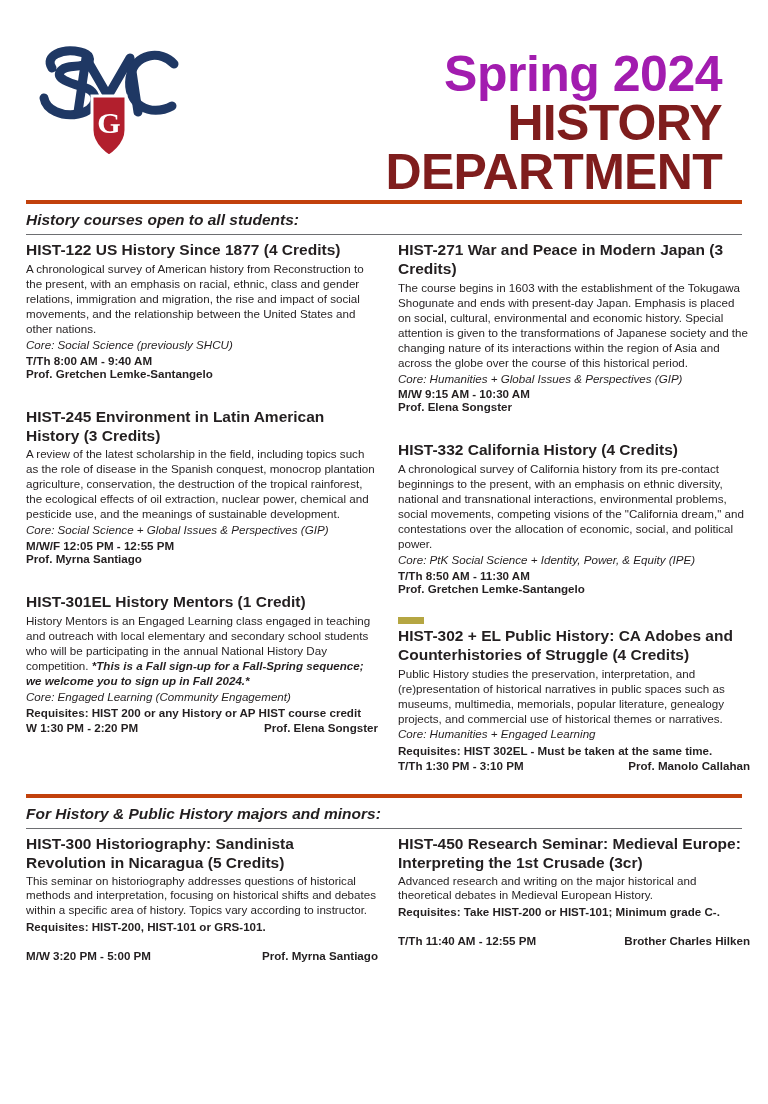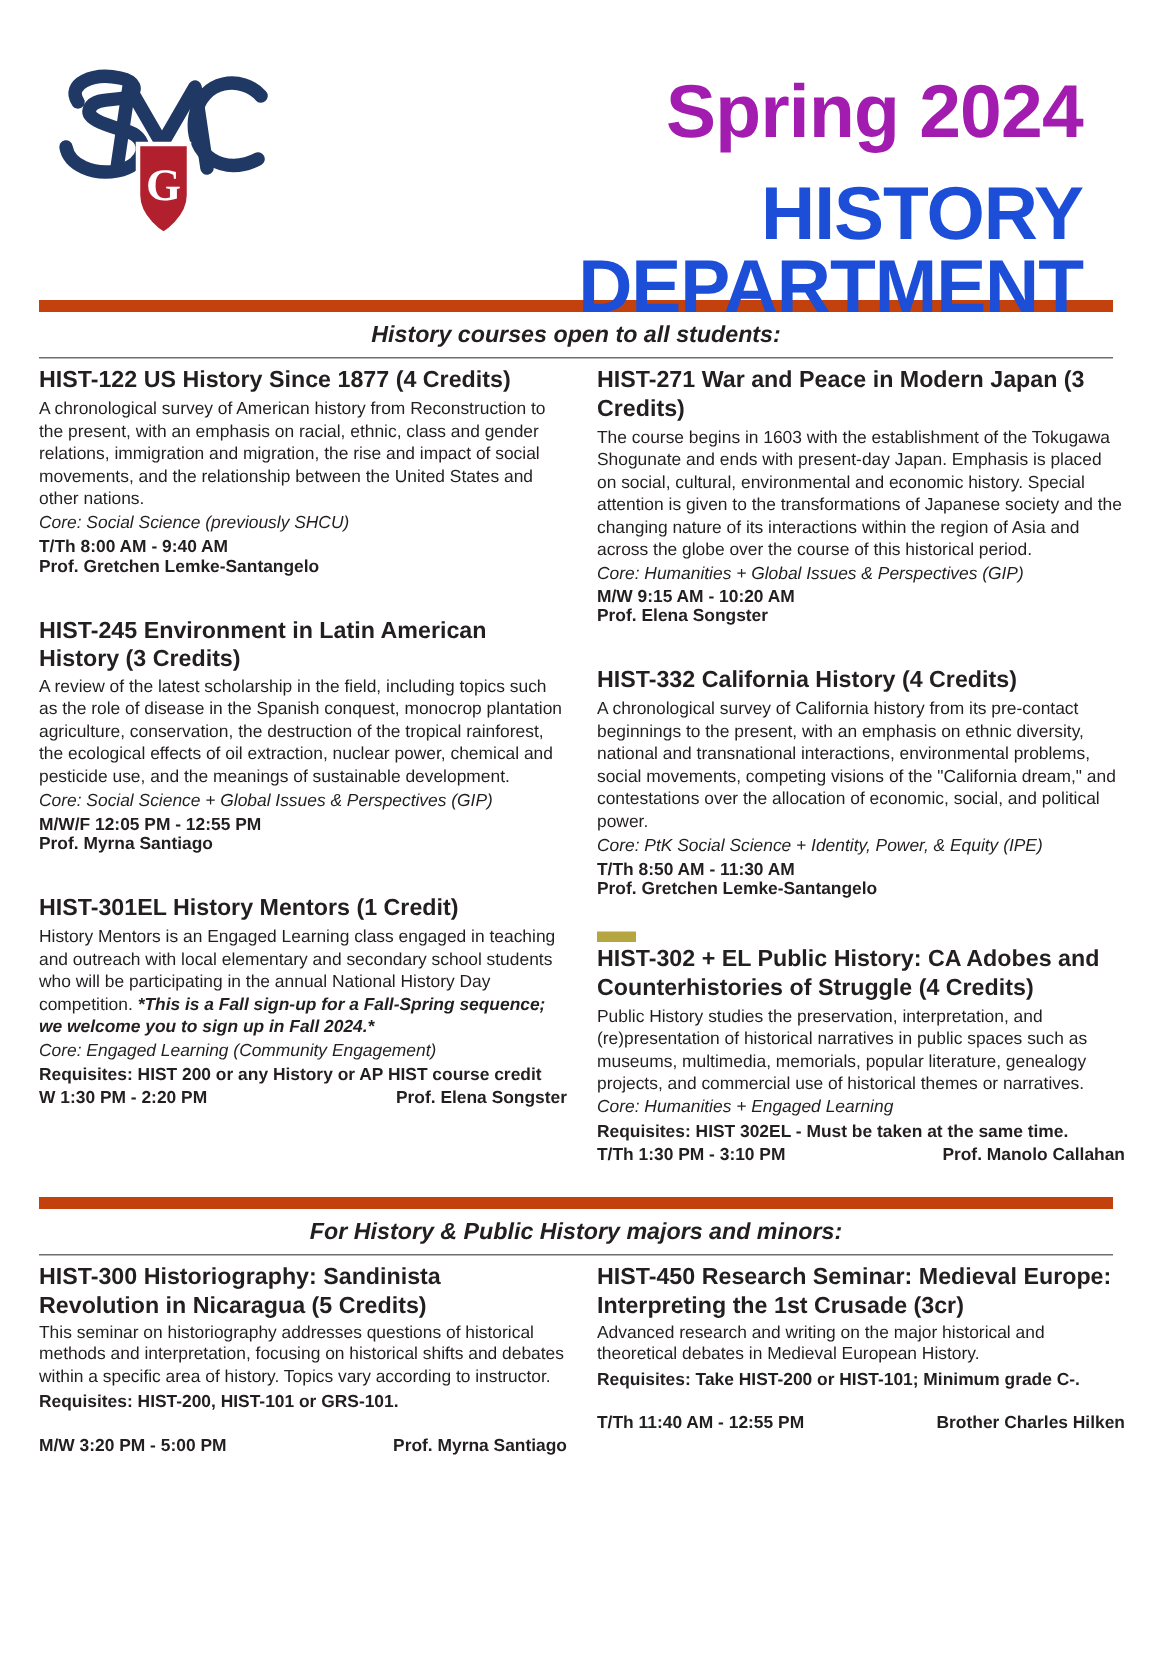--- a/index.html
+++ b/index.html
@@ -41,31 +41,30 @@
   }
   .title-top {
     font-size: 50px;
     font-weight: bold;
     color: #a21caf;
     letter-spacing: -0.5px;
   }
   .title-main {
     font-size: 50px;
     font-weight: bold;
-    color: #1d4ed8;
+    color: #7f1d1d;
     letter-spacing: -0.7px;
-    margin-top: 19px;
+    margin-top: 0;
   }
 
   
   .band {
     margin: 0 26px;
-    border-top: 8px solid #c2410c;
+    border-top: 4px solid #c2410c;
     border-bottom: 1.5px solid #6d6e71;
-    text-align: center;
     padding: 7px 0 5px 0;
   }
   .band-text {
     font-size: 15.5px;
     font-style: italic;
     font-weight: bold;
     color: #231f20;
   }
   .band.second { margin-top: 8px; }
 
@@ -213,21 +212,21 @@
       </div>
 
     </div>
 
     <div class="col">
 
       <div class="course">
         <div class="course-title">HIST-271 War and Peace in Modern Japan (3 Credits)</div>
         <div class="desc">The course begins in 1603 with the establishment of the Tokugawa Shogunate and ends with present-day Japan. Emphasis is placed on social, cultural, environmental and economic history. Special attention is given to the transformations of Japanese society and the changing nature of its interactions within the region of Asia and across the globe over the course of this historical period.</div>
         <div class="core">Core: Humanities + Global Issues &amp; Perspectives (GIP)</div>
-        <div class="time-line">M/W 9:15 AM - 10:20 AM</div>
+        <div class="time-line">M/W 9:15 AM - 10:30 AM</div>
         <div class="prof-line">Prof. Elena Songster</div>
       </div>
 
       <div class="spacer-md"></div>
 
       <div class="course">
         <div class="course-title">HIST-332 California History (4 Credits)</div>
         <div class="desc">A chronological survey of California history from its pre-contact beginnings to the present, with an emphasis on ethnic diversity, national and transnational interactions, environmental problems, social movements, competing visions of the "California dream," and contestations over the allocation of economic, social, and political power.</div>
         <div class="core">Core: PtK Social Science + Identity, Power, &amp; Equity (IPE)</div>
         <div class="time-line">T/Th 8:50 AM - 11:30 AM</div>

